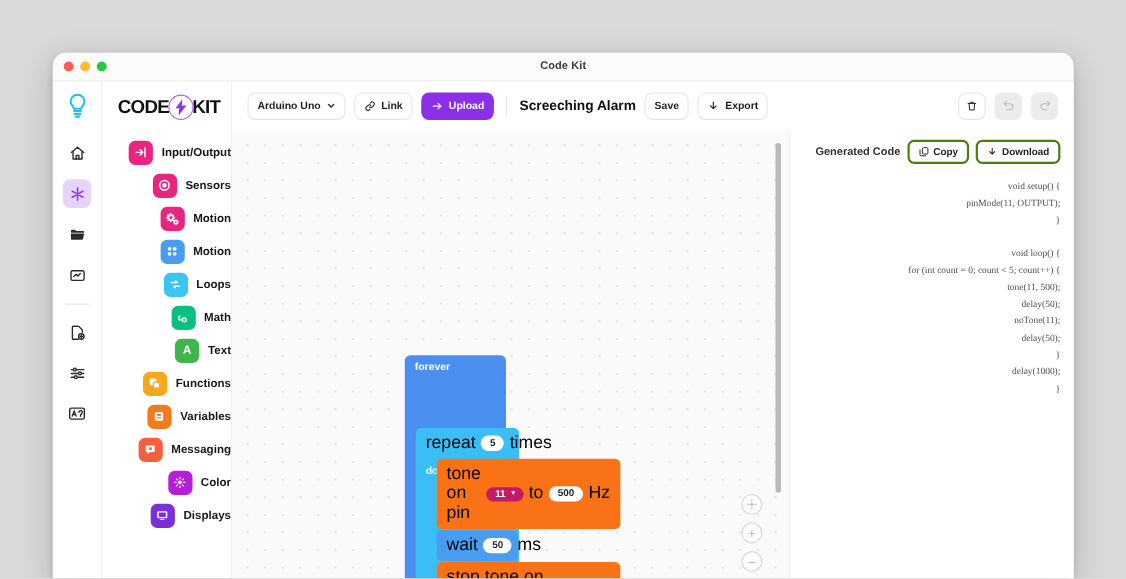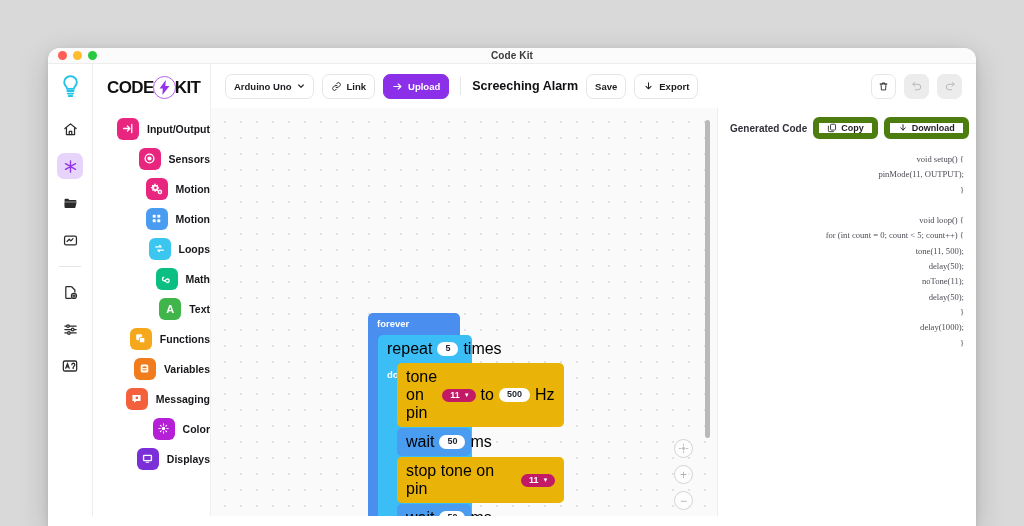--- a/index.html
+++ b/index.html
@@ -20,21 +20,21 @@
     position: absolute;
     left: 48px; top: 48px;
     width: 928px; height: 478px;
     background: #ffffff;
     border-radius: 12px 12px 0 0;
     box-shadow: 0 8px 30px rgba(0,0,0,.18), 0 2px 6px rgba(0,0,0,.10);
     overflow: hidden;
   }
   .titlebar {
     position: relative;
-    height: 16px;
+    height: 26px;
     background: #fbfbfb;
     border-bottom: 1px solid #ededed;
     display: flex; align-items: center;
   }
   .traffic { display: flex; gap: 6px; padding-left: 10px; }
   .dot { width: 9px; height: 9px; border-radius: 50%; }
   .dot.red { background: #ff5f57; }
   .dot.yellow { background: #febc2e; }
   .dot.green { background: #28c840; }
   .win-title {
@@ -167,34 +167,35 @@
   
   .repeat {
     background: #3bbdf5;
     border-radius: 5px;
     width: 94px;
     position: relative;
   }
   .repeat-head {
     display: flex; align-items: center; gap: 5px;
     padding: 5px 8px 5px 9px;
+    margin-top: 44px;
   }
   .repeat-body { display: flex; }
   .do-lbl { width: 20px; padding-left: 9px; font-size: 9.5px; font-weight: 700; color: #fff; padding-top: 6px; }
   .repeat-stack { margin-left: -1px; }
 
   .oval {
     background: #fff; color: #1d2430;
     border-radius: 9px; padding: 1.5px 8px;
     font-size: 9px; font-weight: 800;
     display: inline-block; line-height: 1.3;
   }
 
   .pinkblk {
-    background: #eab308;
+    background: #f97316;
     border-radius: 5px;
     padding: 5px 9px;
     display: flex; align-items: center; gap: 5px;
     position: relative;
     margin-bottom: 1px;
   }
   .dropdown {
     background: #c31a65; color: #fff;
     border-radius: 9px; padding: 1.5px 6px 1.5px 8px;
     font-size: 9px; font-weight: 800;
@@ -218,21 +219,21 @@
     display: flex; flex-direction: column;
     min-width: 0;
     text-align: right;
   }
   .code-head {
     height: 40px; display: flex; align-items: center;
     padding: 0 12px; gap: 6px;
   }
   .code-head-title { font-size: 10px; font-weight: 700; color: #30303a; flex: 1; white-space: nowrap;}
   .code-btn {
-    height: 22px; border: 6px solid #4d7c0f; border-radius: 6px; background: #fff;
+    height: 22px; border: 2px solid #4d7c0f; border-radius: 6px; background: #fff;
     display: flex; align-items: center; gap: 4px; padding: 0 8px;
     font-size: 9px; font-weight: 700; color: #1d1d22; white-space: nowrap;
   }
   .code-body {
     flex: 1; padding: 4px 12px 0 12px;
     font-family: Liberation Serif, serif;
     font-size: 8.6px; line-height: 1.78;
     color: #4c4c55;
     white-space: pre;
     overflow: hidden;

